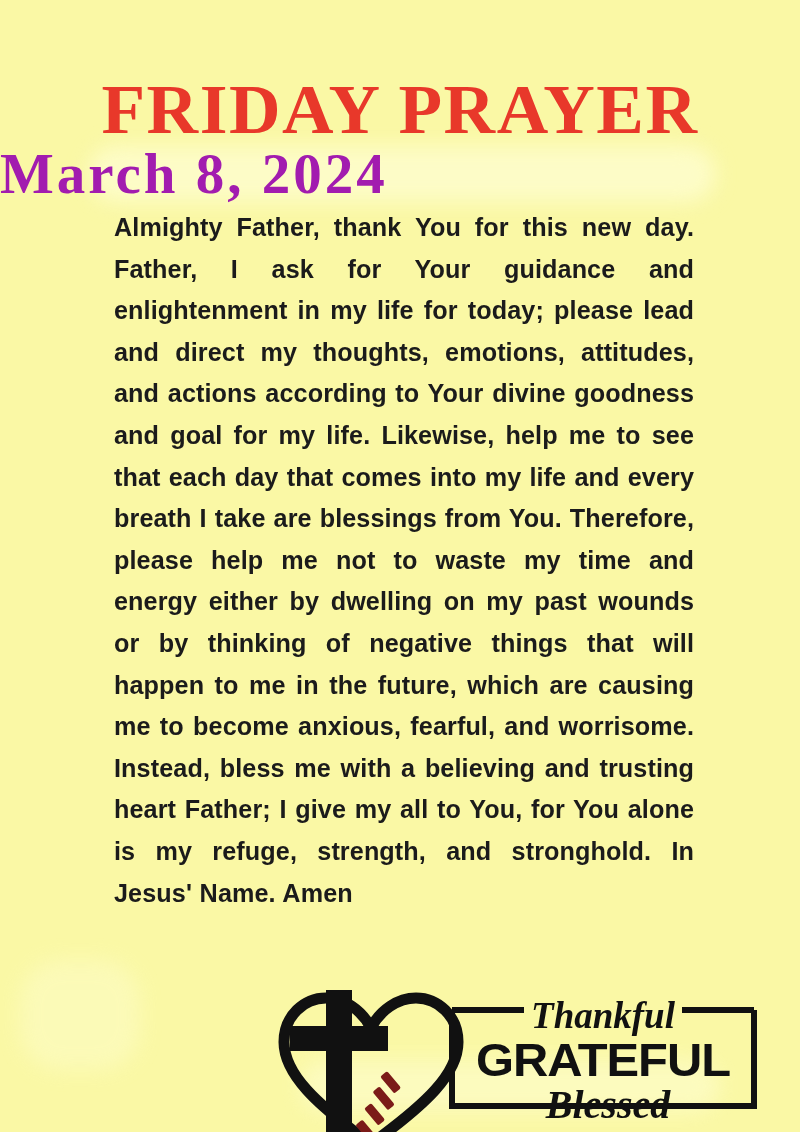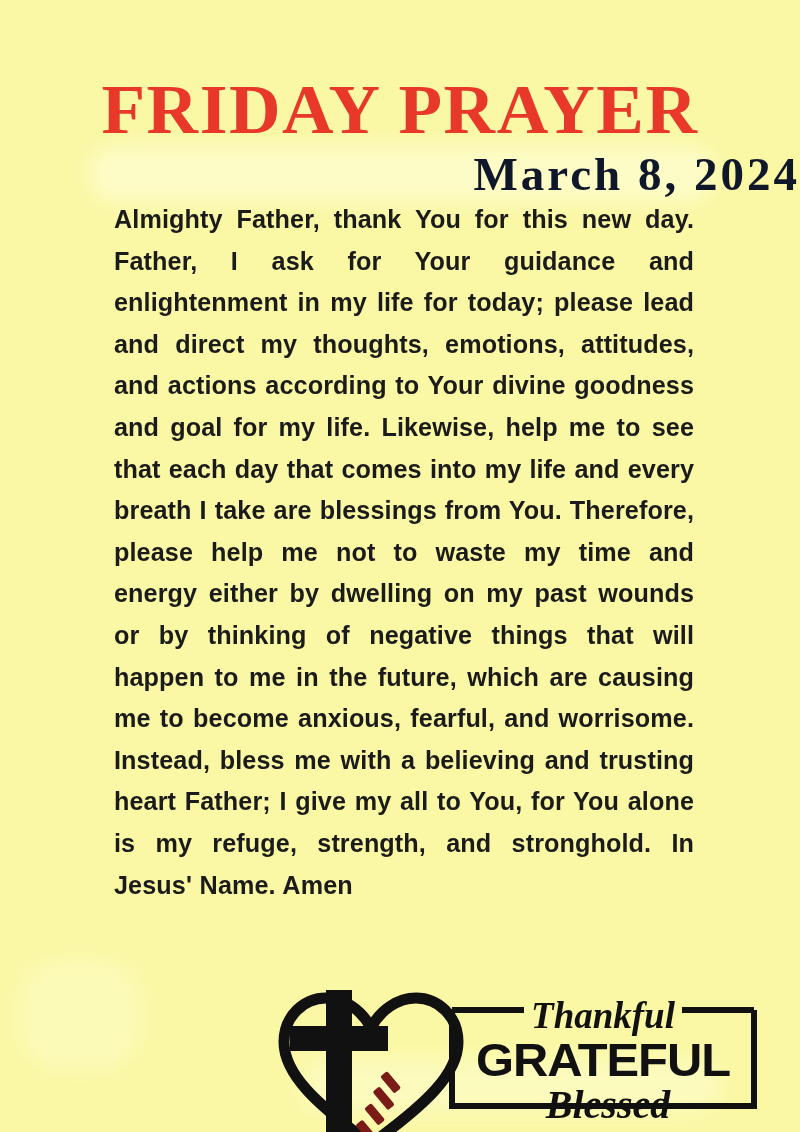--- a/index.html
+++ b/index.html
@@ -50,35 +50,35 @@
     white-space: nowrap;
     transform: scaleX(1.02);
   }
 
   
   .date {
     position: absolute;
     left: 0;
     top: 145px;
     width: 800px;
-    text-align: right;
+    text-align: left;
     font-family: "Liberation Serif", "DejaVu Serif", serif;
     font-weight: bold;
-    font-size: 47px;
+    font-size: 57px;
     line-height: 58px;
     letter-spacing: 3px;
-    color: #0f172a;
+    color: #a21caf;
     white-space: nowrap;
   }
 
   
   .body-text {
     position: absolute;
     left: 114px;
-    top: 199px;
+    top: 207px;
     width: 580px;
     font-family: "Liberation Sans", sans-serif;
     font-weight: bold;
     font-size: 25.2px;
     line-height: 41.6px;
     letter-spacing: 0.1px;
     color: #1b1b1b;
     text-align: justify;
     text-justify: inter-word;
     word-spacing: 0.5px;

